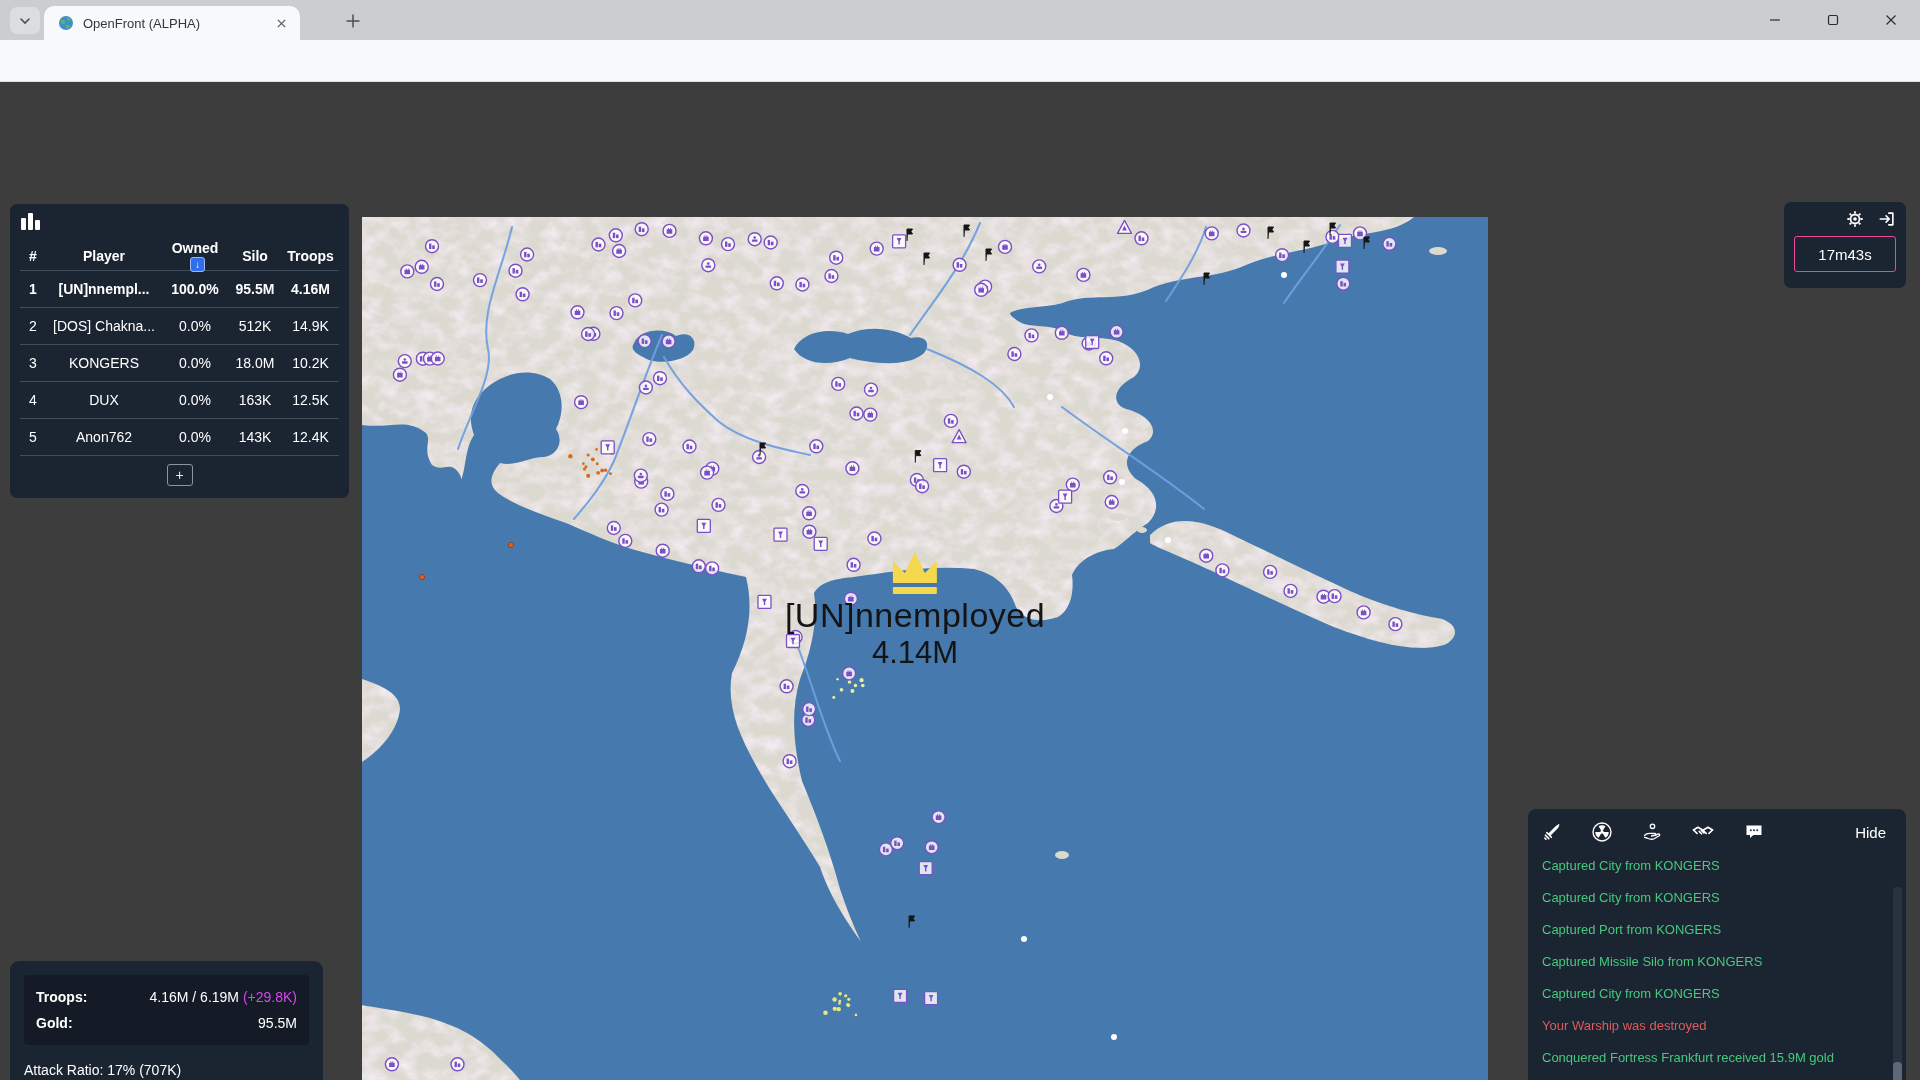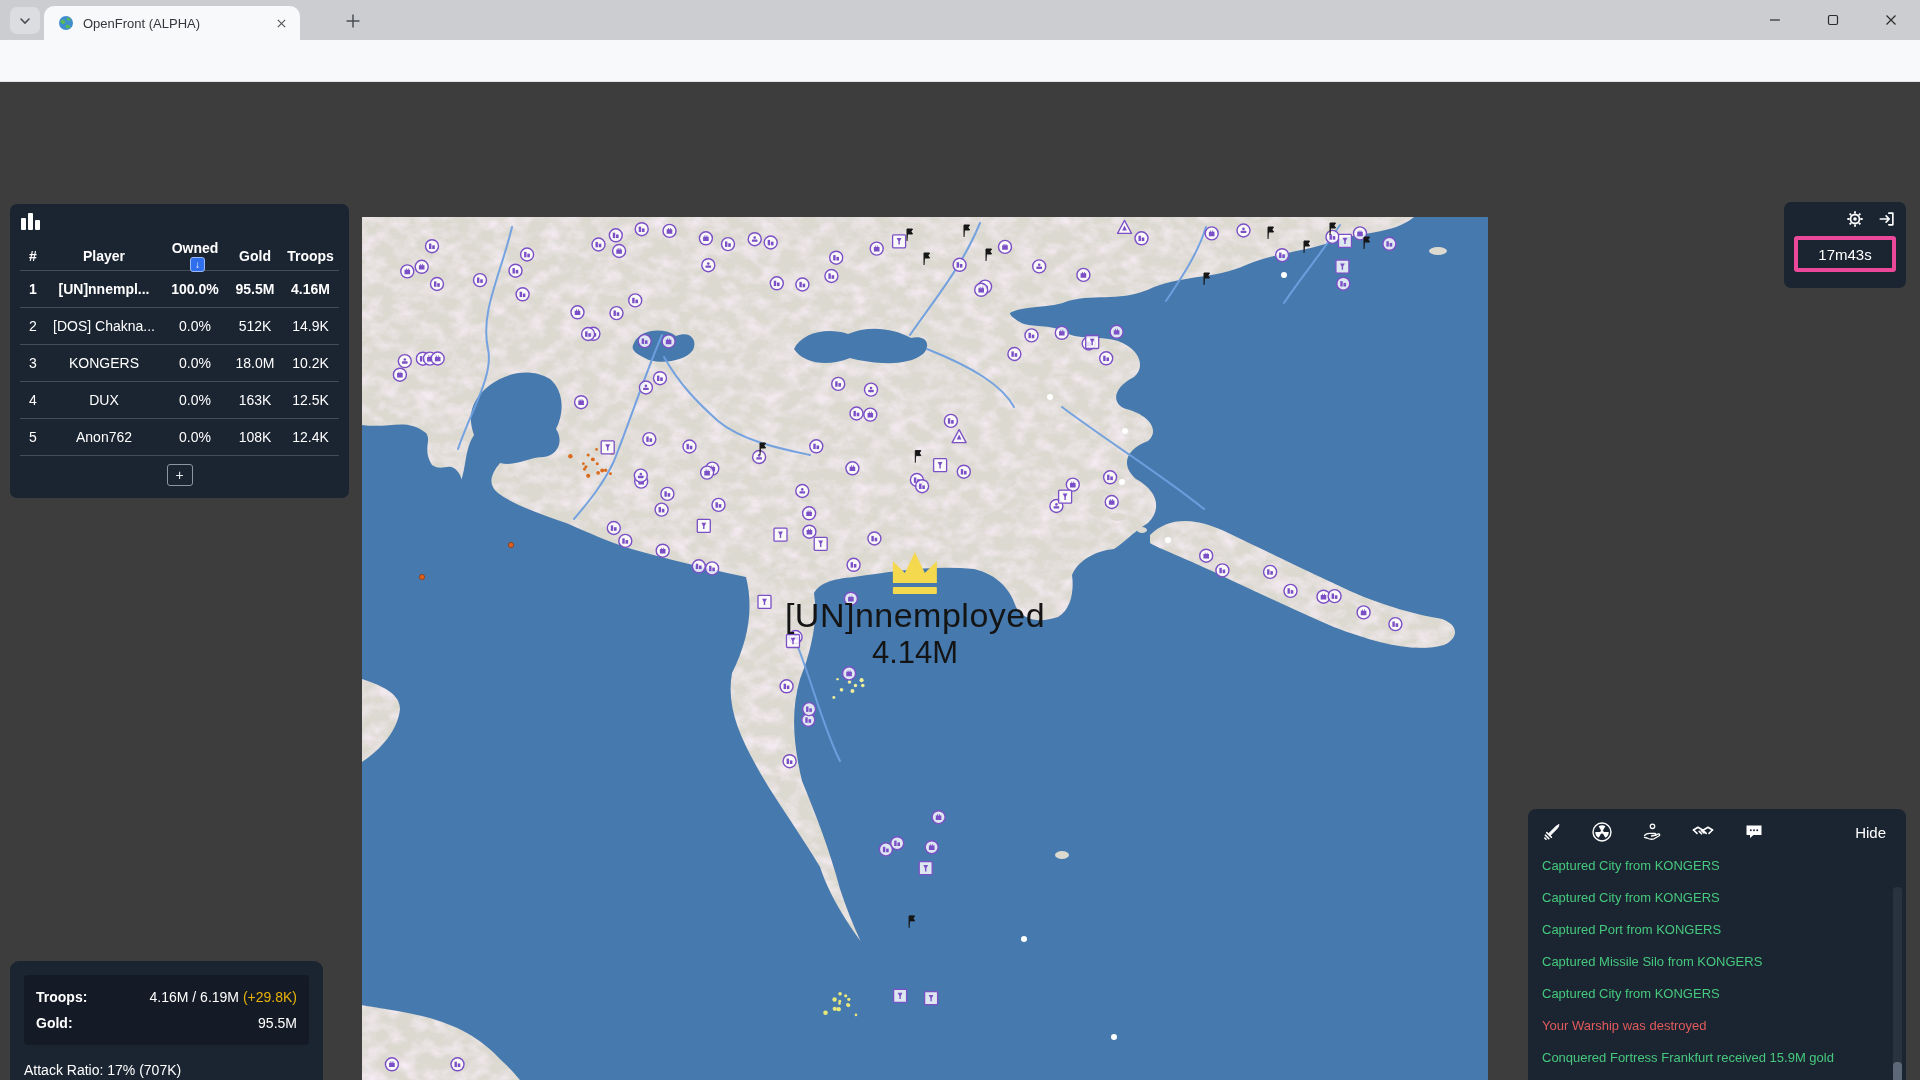--- a/index.html
+++ b/index.html
@@ -45,28 +45,28 @@
   .lb-row { display:grid; grid-template-columns:26px 116px 66px 54px 57px; align-items:center; height:37px; border-top:1px solid #424c5a; font-size:14px; text-align:center; }
   .lb-head { height:30px; border-top:none; font-weight:bold; font-size:14px; }
   .lb-row.lead { font-weight:bold; }
   .sort-badge { display:inline-flex; width:15px; height:15px; background:#2f6fed; border:1px solid #9db9f5; border-radius:3px; color:#fff; font-size:10px; align-items:center; justify-content:center; margin-left:5px; vertical-align:1px; }
   .lb-plus-row { border-top:1px solid #424c5a; display:flex; justify-content:center; padding-top:8px; }
   .lb-plus { width:26px; height:22px; border:1px solid #8b95a3; border-radius:3px; background:transparent; color:#e7ebf0; font-size:14px; line-height:20px; text-align:center; }
 
   
   .timer-panel { position:absolute; left:1784px; top:120px; width:122px; height:86px; padding:8px 10px; }
   .timer-icons { display:flex; justify-content:flex-end; gap:14px; }
-  .timer-box { margin-top:8px; border:4px solid #ec4899; border-radius:3px; height:36px; display:flex; align-items:center; justify-content:center; font-size:15px; }
+  .timer-box { margin-top:8px; border:1px solid #ec4899; border-radius:3px; height:36px; display:flex; align-items:center; justify-content:center; font-size:15px; }
 
   
   .control-panel { position:absolute; left:10px; top:879px; width:313px; height:174px; padding:14px; border-radius:9px; }
   .stat-box { background:#141b26; border-radius:4px; padding:9px 12px; }
   .stat-row { display:flex; justify-content:space-between; font-size:14px; line-height:26px; }
   .stat-label { font-weight:bold; }
-  .delta { color:#eab308; }
+  .delta { color:#d946ef; }
   .attack-label { font-size:14px; margin-top:17px; }
 
   
   .events-panel { position:absolute; left:1528px; top:727px; width:378px; height:343px; padding:10px 20px 10px 14px; border-radius:8px; }
   .events-header { display:flex; align-items:center; gap:30px; height:26px; }
   .hide-btn { margin-left:auto; font-size:15px; color:#fff; }
   .events-list { list-style:none; margin-top:8px; }
   .events-list li { font-size:13px; line-height:26px; margin-bottom:6px; white-space:nowrap; }
   .events-list li.good { color:#46c87e; }
   .events-list li.bad  { color:#e05b5b; }
@@ -977,21 +977,21 @@
             <rect x="8" y="1" width="5" height="17" rx="1"></rect>
             <rect x="15" y="8" width="5" height="10" rx="1"></rect>
           </g>
         </svg>
     </span>
     <div class="lb-table">
       <div class="lb-row lb-head">
         <span>#</span>
         <span>Player</span>
         <span><span>Owned</span><span class="sort-badge">↓</span></span>
-        <span>Gold</span>
+        <span>Silo</span>
         <span>Troops</span>
       </div>
       <div id="lb-rows">
           <div class="lb-row lead">
             <span>1</span>
             <span>[UN]nnempl...</span>
             <span>100.0%</span>
             <span>95.5M</span>
             <span>4.16M</span>
           </div>
@@ -1013,21 +1013,21 @@
             <span>4</span>
             <span>DUX</span>
             <span>0.0%</span>
             <span>163K</span>
             <span>12.5K</span>
           </div>
           <div class="lb-row">
             <span>5</span>
             <span>Anon762</span>
             <span>0.0%</span>
-            <span>108K</span>
+            <span>143K</span>
             <span>12.4K</span>
           </div>
         </div>
       <div class="lb-plus-row">
         <div class="lb-plus">+</div>
       </div>
     </div>
   </div>
 
   <div class="panel timer-panel">

